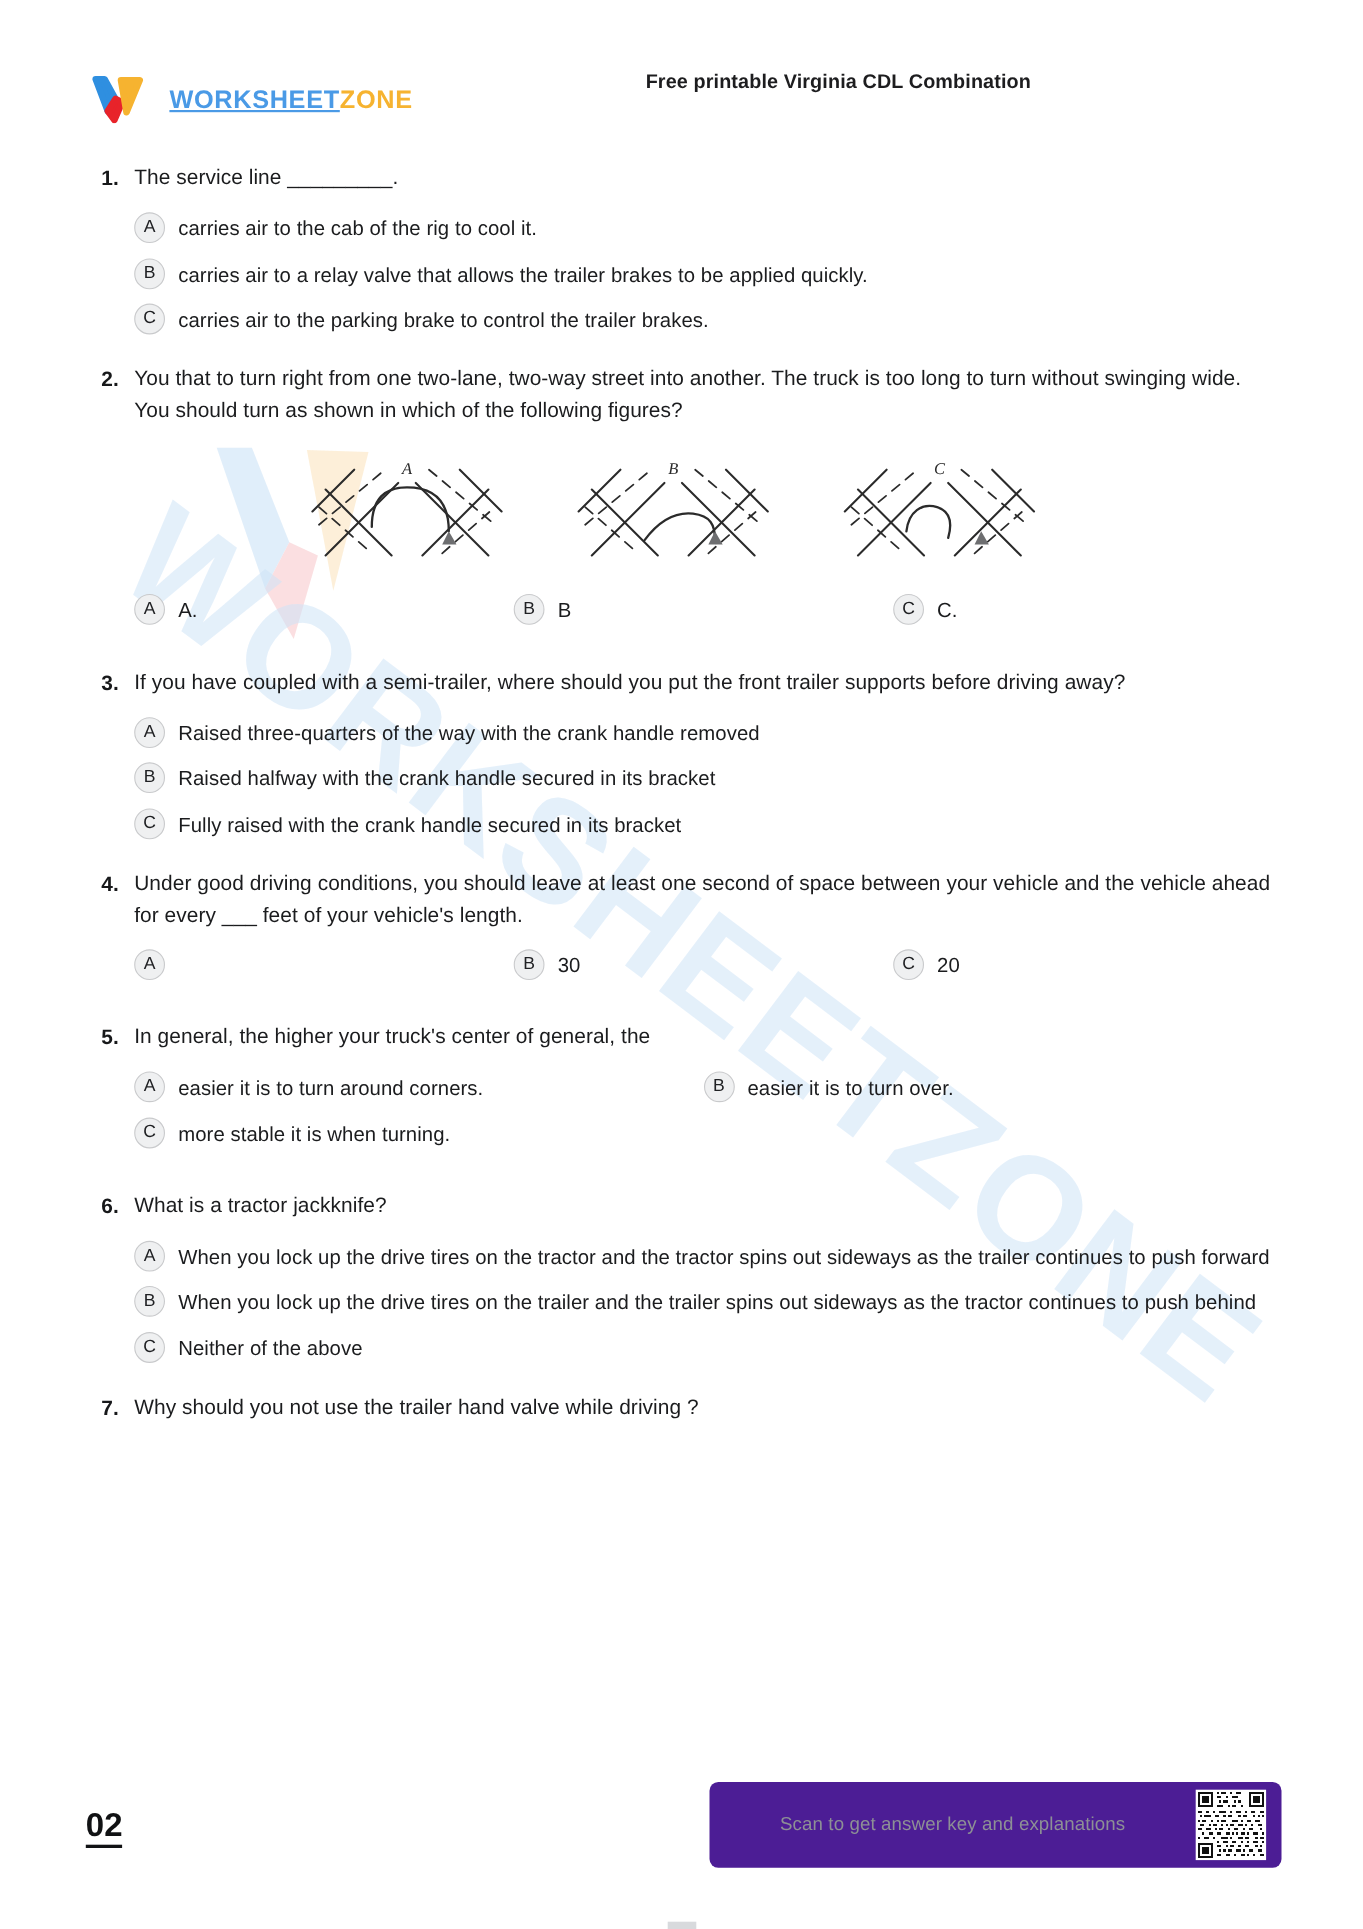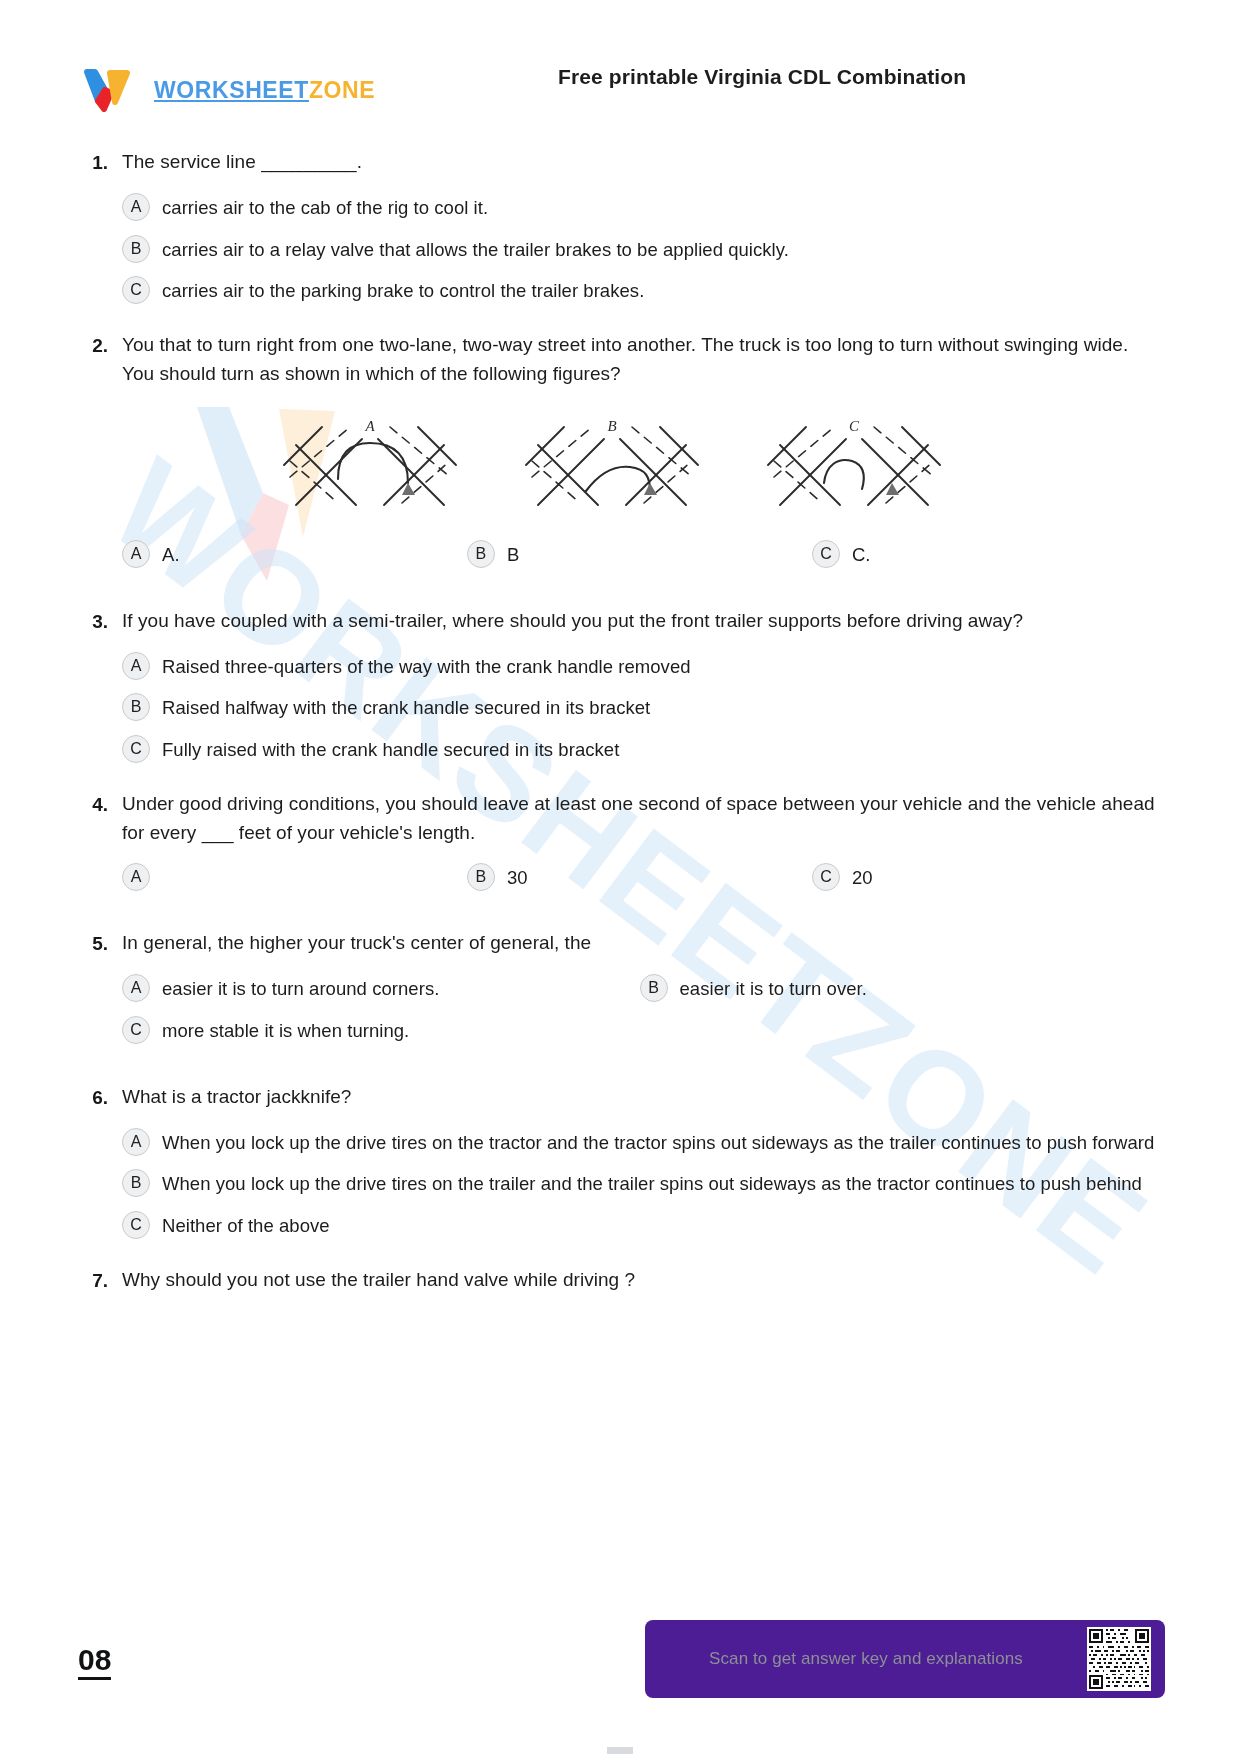--- a/index.html
+++ b/index.html
@@ -70,21 +70,21 @@
     font-weight: 700;
     letter-spacing: .6px;
     white-space: nowrap;
   }
   .logo-text .w { color: #4a9ae6; text-decoration: underline; }
   .logo-text .zone { color: #f6b330; }
 
   .doc-title {
     flex: 1;
     text-align: center;
-    font-size: 21px;
+    font-size: 18px;
     font-weight: 700;
     line-height: 1.42;
     color: #1d1d1f;
     letter-spacing: .1px;
     padding: 0 10px 0 0;
     max-width: 620px;
     margin: 0 auto;
   }
 
   
@@ -443,21 +443,21 @@
       </div>
       <div class="q">
         <div class="q-head">
       <div class="q-num">7.</div>
       <div class="q-text">Why should you not use the trailer hand valve while driving ?</div>
     </div>
       </div>
     </div>
 
   <div class="footer">
-    <div class="page-no">08</div>
+    <div class="page-no">02</div>
     <div class="scan-box">
       <div class="scan-text">Scan to get answer key and explanations</div>
       <svg class="qr" viewBox="0 0 33 33" shape-rendering="crispEdges">
         <rect width="33" height="33" fill="#fff"></rect>
         <g fill="#111">
           <path d="M1 1h7v7h-7z M2 2h5v5h-5z" fill-rule="evenodd"></path>
           <rect x="3" y="3" width="3" height="3"></rect>
           <path d="M25 1h7v7h-7z M26 2h5v5h-5z" fill-rule="evenodd"></path>
           <rect x="27" y="3" width="3" height="3"></rect>
           <path d="M1 25h7v7h-7z M2 26h5v5h-5z" fill-rule="evenodd"></path>

